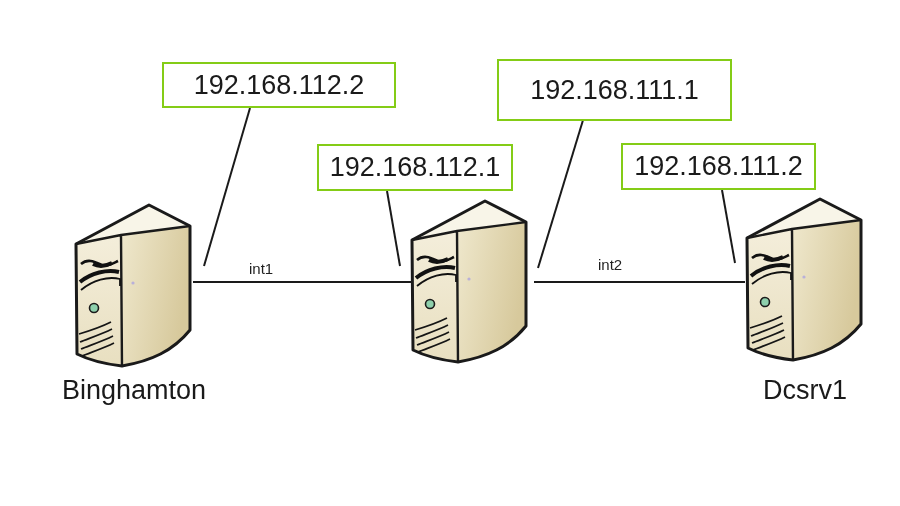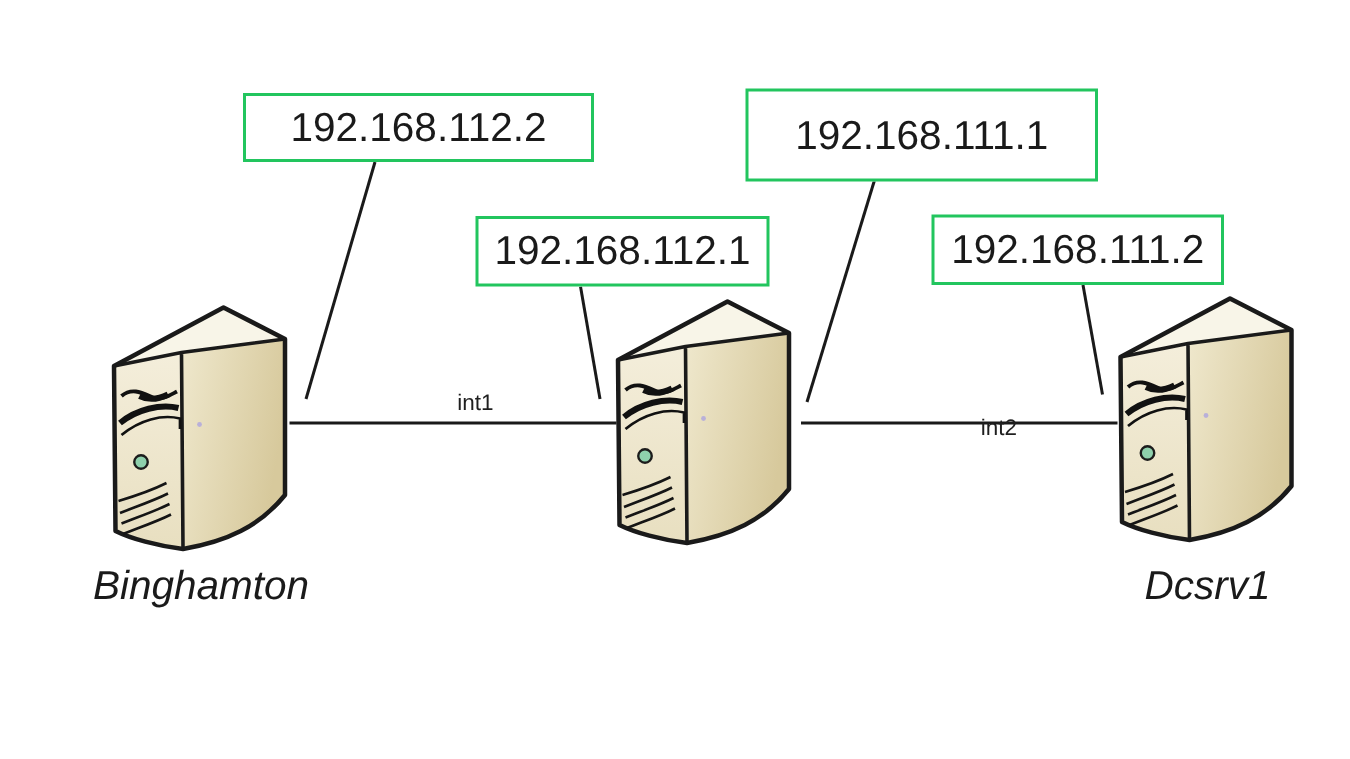--- a/index.html
+++ b/index.html
@@ -10,37 +10,36 @@
     background:#ffffff;
     overflow:hidden;
     font-family:"Liberation Sans", sans-serif;
   }
   .wires{position:absolute;left:0;top:0;width:900px;height:506px;}
   .server-icon{position:absolute;width:121px;height:167px;}
   .ip-box{
     position:absolute;
     box-sizing:border-box;
     background:#ffffff;
-    border:2px solid #22c55e;
+    border:2px solid #84cc16;
     display:flex;align-items:center;justify-content:center;
     font-size:27px;color:#1a1a1a;
     white-space:nowrap;
   }
   .node-label{
     position:absolute;
     width:200px;height:32px;
     text-align:center;
     font-size:27px;color:#1a1a1a;
     white-space:nowrap;
-    font-style:italic;
   }
   .int-label{
     position:absolute;
     width:80px;height:18px;
-    text-align:right;
+    text-align:left;
     font-size:15px;color:#1f1f1f;
     white-space:nowrap;
   }
 </style>
 </head>
 <body>
 
 <div class="canvas">
 
   <svg width="0" height="0" style="position:absolute" aria-hidden="true">
@@ -99,20 +98,20 @@
     <use href="#server-tower"></use>
   </svg>
   <svg class="server-icon" style="left:744px;top:197px">
     <use href="#server-tower"></use>
   </svg>
 
   <div class="node-label" style="left:34px;top:375px">Binghamton</div>
   <div class="node-label" style="left:705px;top:375px">Dcsrv1</div>
 
   <div class="int-label" style="left:249px;top:260px">int1</div>
-  <div class="int-label" style="left:598px;top:277px">int2</div>
+  <div class="int-label" style="left:598px;top:256px">int2</div>
 
   <div class="ip-box" style="left:162px;top:62px;width:234px;height:46px">192.168.112.2</div>
   <div class="ip-box" style="left:317px;top:144px;width:196px;height:47px">192.168.112.1</div>
   <div class="ip-box" style="left:497px;top:59px;width:235px;height:62px">192.168.111.1</div>
   <div class="ip-box" style="left:621px;top:143px;width:195px;height:47px">192.168.111.2</div>
 
 </div>
 
 </body></html>

